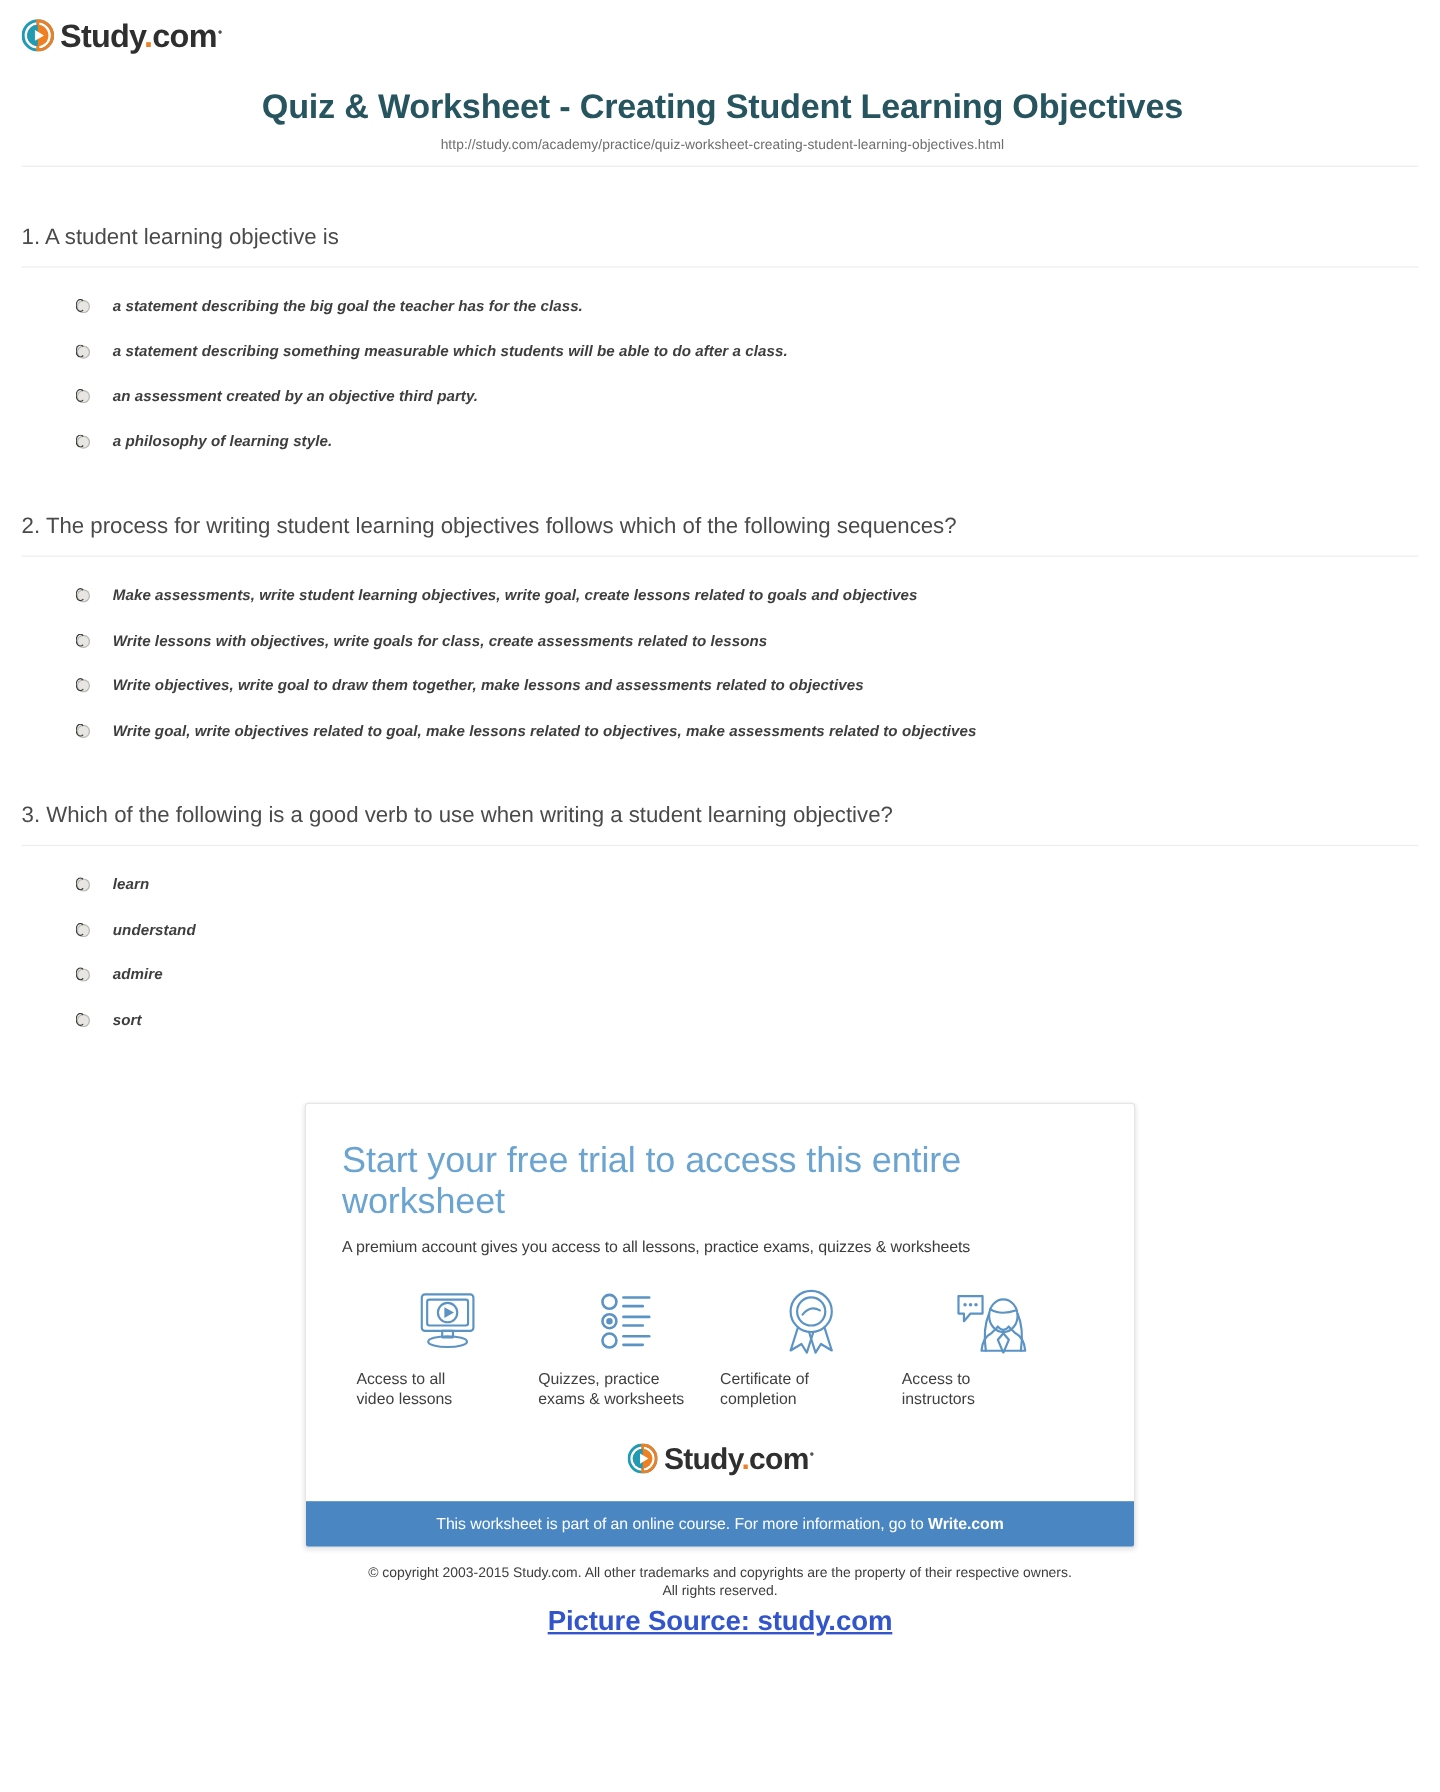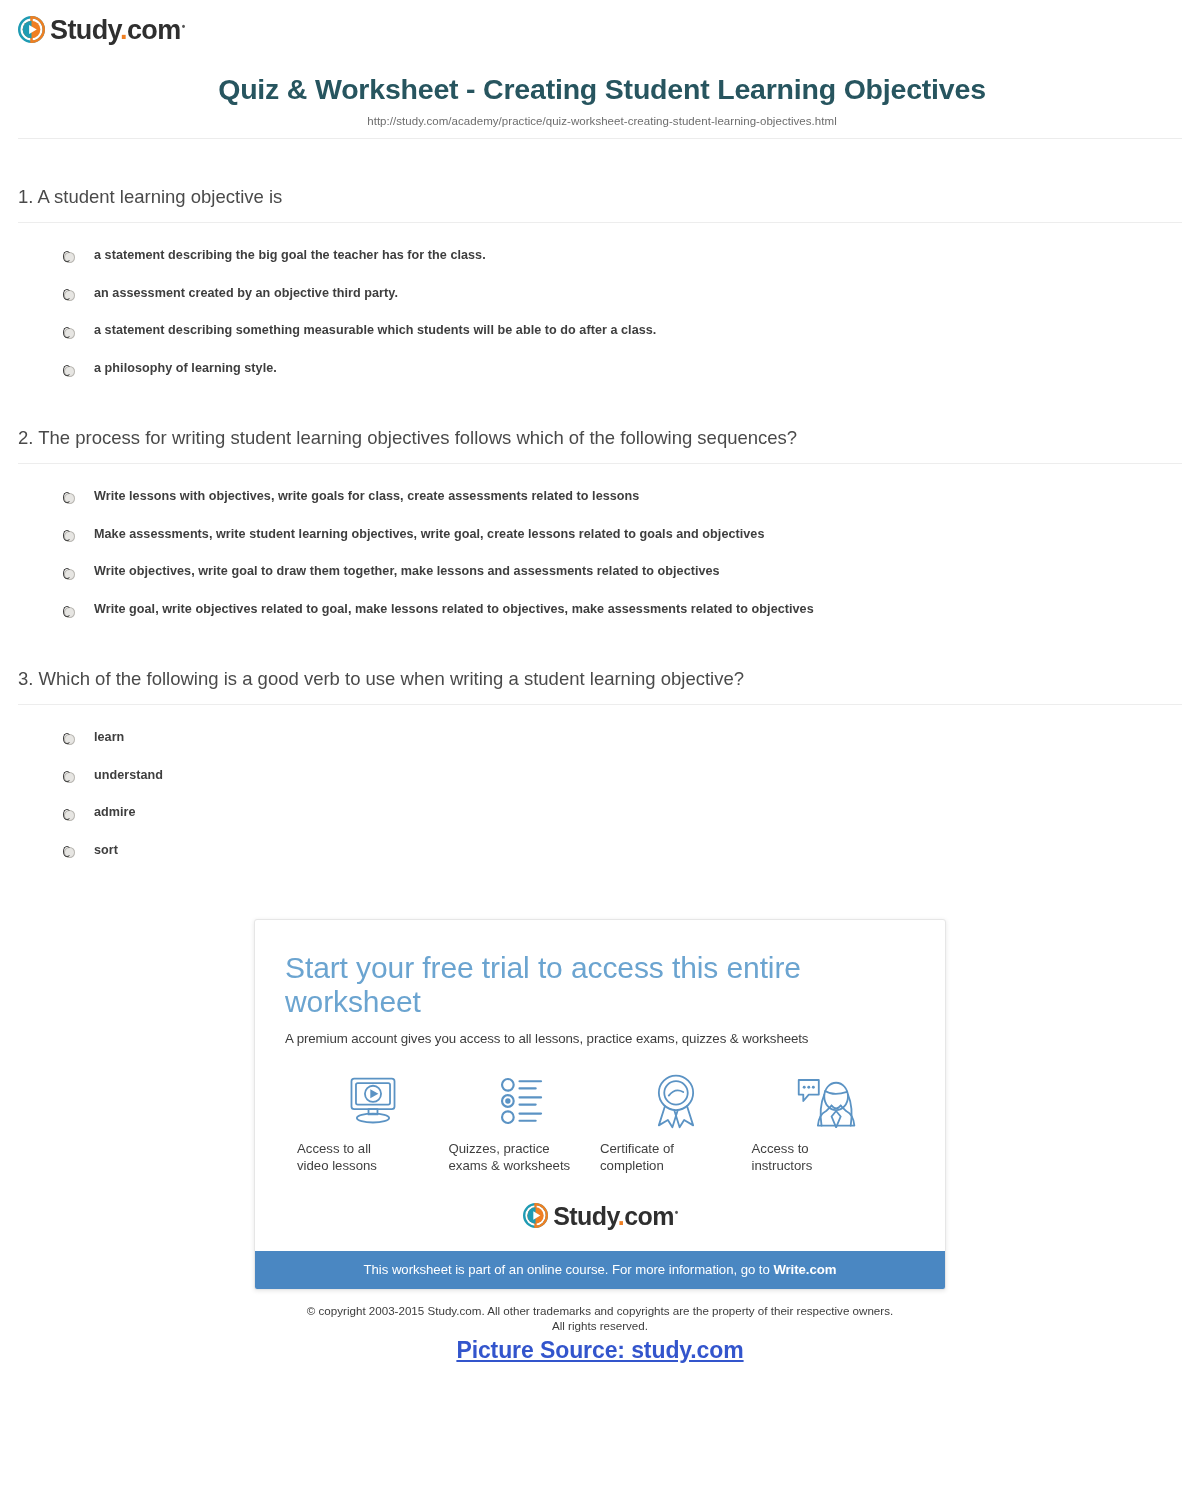--- a/index.html
+++ b/index.html
@@ -88,22 +88,23 @@
     font-weight: normal;
   }
   .question-rule {
     border: 0;
     border-top: 1px solid #ededed;
     margin: 13px 18px 0 18px;
   }
   .options { padding-top: 14px; }
   .option-row {
     display: flex;
-    align-items: center;
+    align-items: flex-start;
     padding: 11px 20px 11px 64px;
+    font-style: italic;
   }
   .radio-dot {
     width: 11px;
     height: 11px;
     flex: 0 0 11px;
     border-radius: 50%;
     background: #e7e6e3;
     box-shadow: inset 0 0 0 1px #b9b7b2;
     position: relative;
     top: 2px;
@@ -244,44 +245,44 @@
   <div class="question-block">
     <div class="question-text">1. A student learning objective is</div>
     <hr class="question-rule">
     <div class="options">
       <div class="option-row">
         <span class="radio-dot"></span>
         <span class="option-label">a statement describing the big goal the teacher has for the class.</span>
       </div>
       <div class="option-row">
         <span class="radio-dot"></span>
+        <span class="option-label">a statement describing something measurable which students will be able to do after a class.</span>
+      </div>
+      <div class="option-row">
+        <span class="radio-dot"></span>
         <span class="option-label">an assessment created by an objective third party.</span>
-      </div>
-      <div class="option-row">
-        <span class="radio-dot"></span>
-        <span class="option-label">a statement describing something measurable which students will be able to do after a class.</span>
       </div>
       <div class="option-row">
         <span class="radio-dot"></span>
         <span class="option-label">a philosophy of learning style.</span>
       </div>
     </div>
   </div>
 
   <div class="question-block">
     <div class="question-text">2. The process for writing student learning objectives follows which of the following sequences?</div>
     <hr class="question-rule">
     <div class="options">
       <div class="option-row">
         <span class="radio-dot"></span>
+        <span class="option-label">Make assessments, write student learning objectives, write goal, create lessons related to goals and objectives</span>
+      </div>
+      <div class="option-row">
+        <span class="radio-dot"></span>
         <span class="option-label">Write lessons with objectives, write goals for class, create assessments related to lessons</span>
-      </div>
-      <div class="option-row">
-        <span class="radio-dot"></span>
-        <span class="option-label">Make assessments, write student learning objectives, write goal, create lessons related to goals and objectives</span>
       </div>
       <div class="option-row">
         <span class="radio-dot"></span>
         <span class="option-label">Write objectives, write goal to draw them together, make lessons and assessments related to objectives</span>
       </div>
       <div class="option-row">
         <span class="radio-dot"></span>
         <span class="option-label">Write goal, write objectives related to goal, make lessons related to objectives, make assessments related to objectives</span>
       </div>
     </div>

